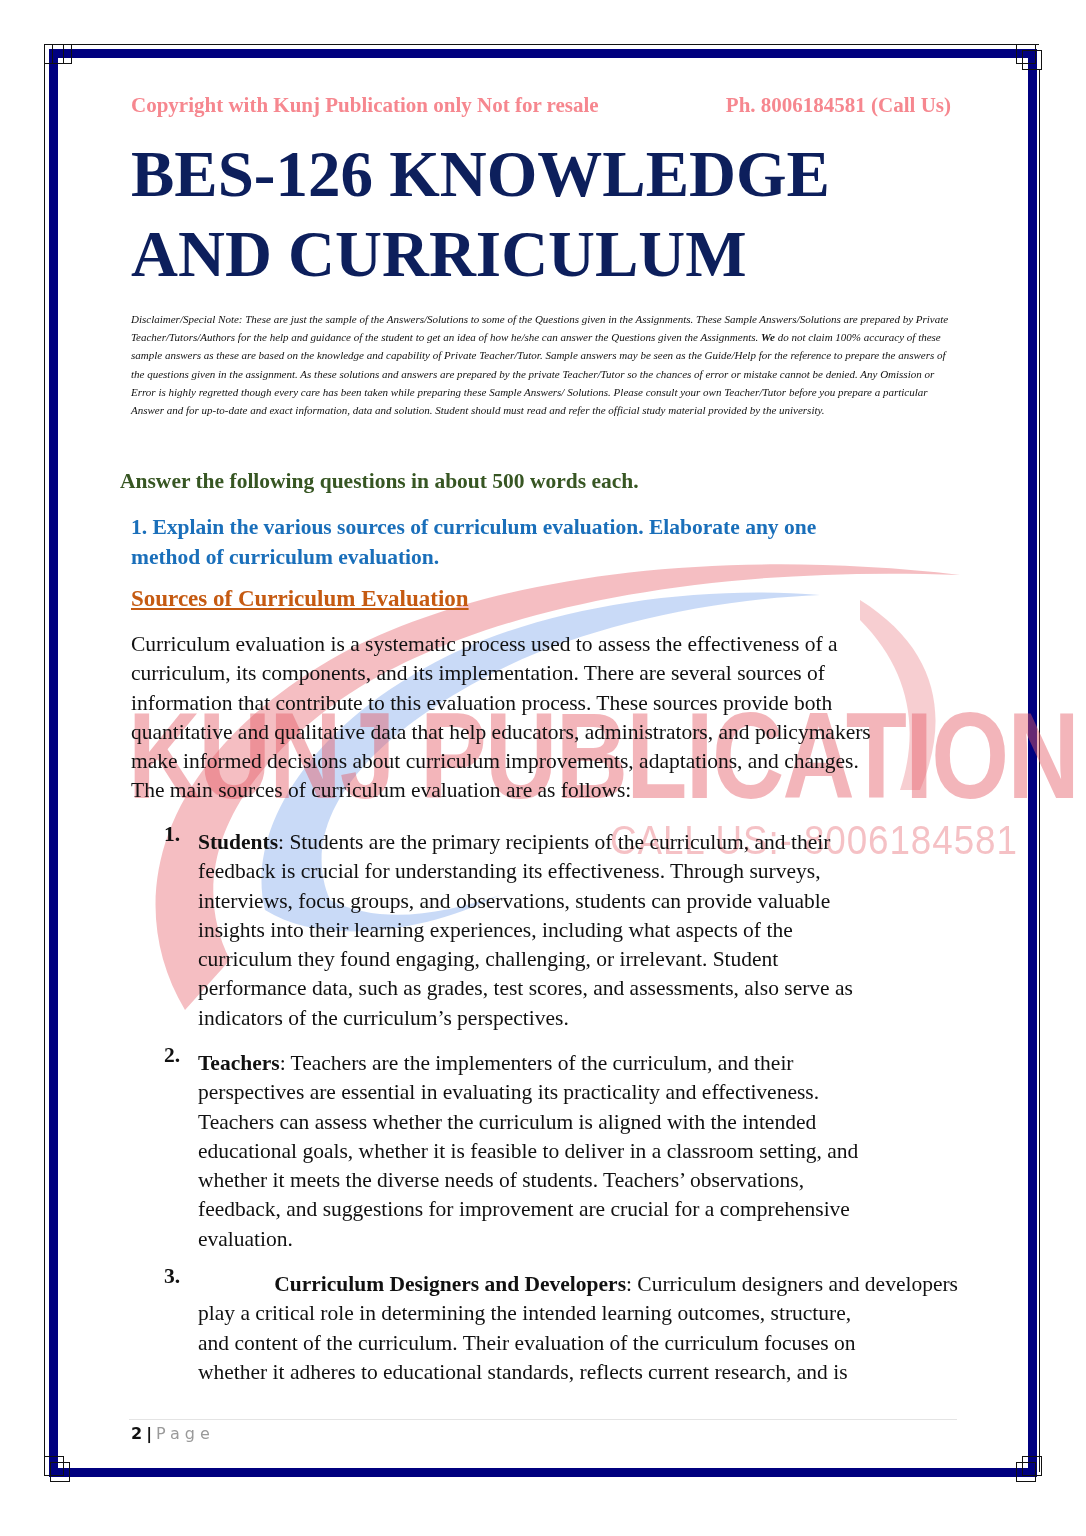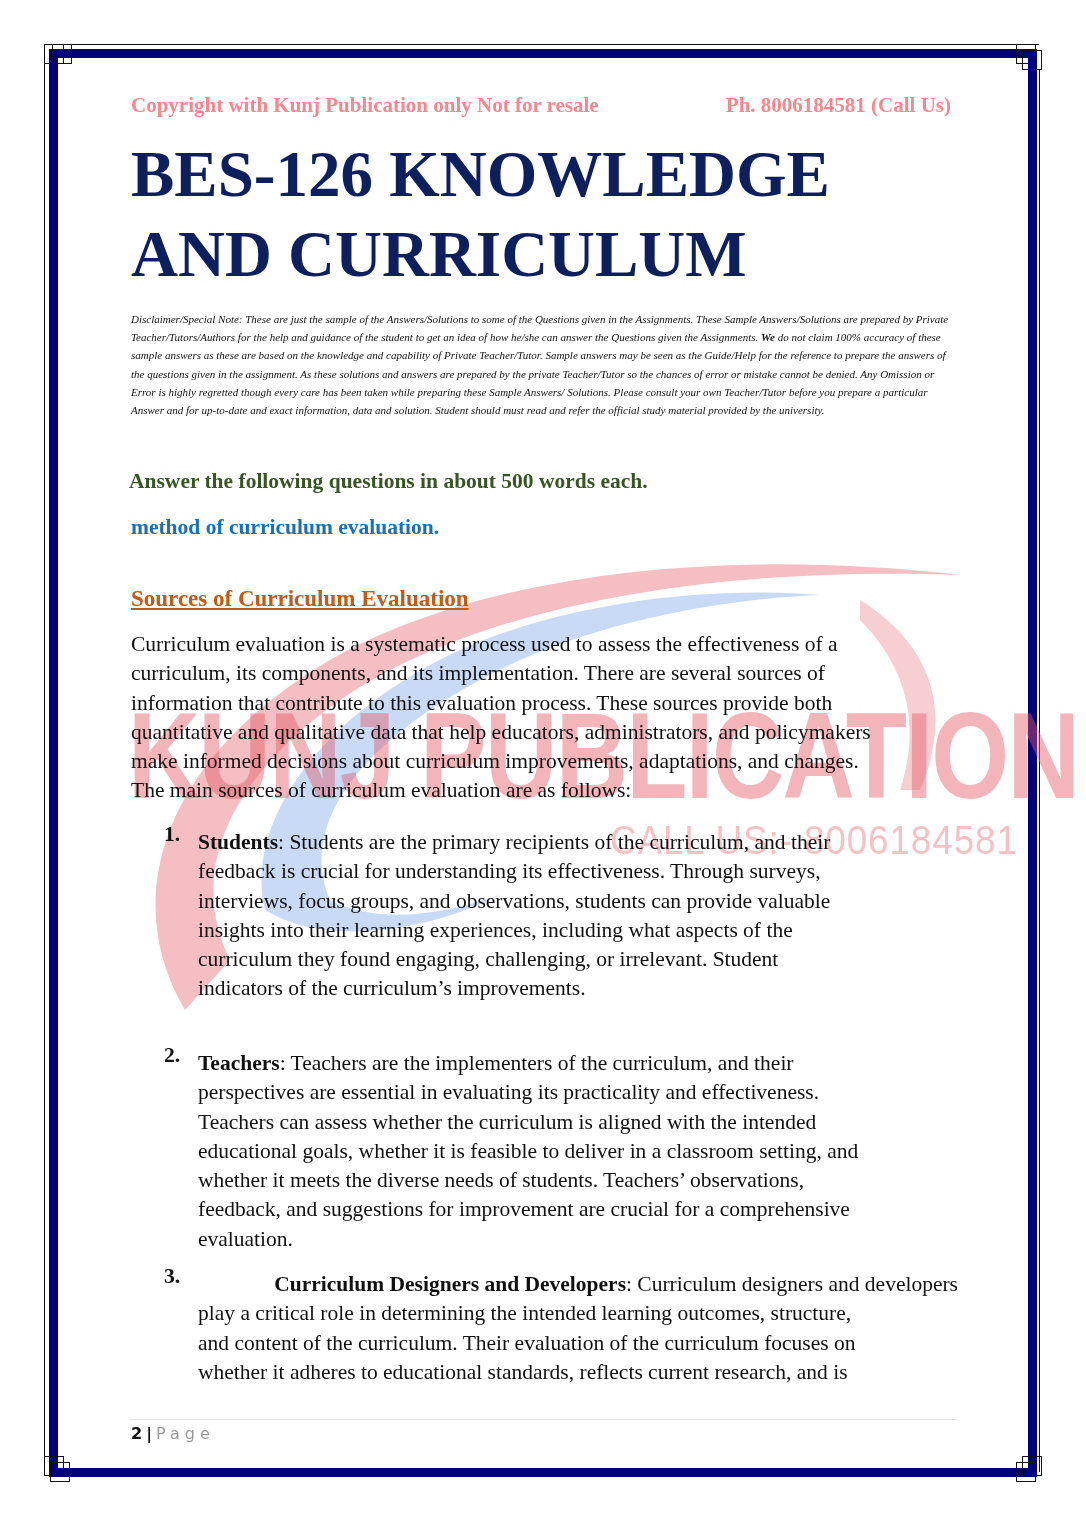--- a/index.html
+++ b/index.html
@@ -12,21 +12,21 @@
 
   
   .watermark { position: absolute; left: 0; top: 0; width: 1086px; height: 1240px; pointer-events: none; z-index: 1; }
   .wm-text { position: absolute; left: 128px; top: 695px; font-family: "Liberation Sans", "DejaVu Sans", sans-serif; font-weight: bold; font-size: 122px; color: rgba(229, 92, 102, 0.45); letter-spacing: -2px; transform: scaleX(0.82); transform-origin: left top; white-space: nowrap; line-height: 1; }
   .wm-call { position: absolute; left: 610px; top: 818px; font-family: "Liberation Sans", "DejaVu Sans", sans-serif; font-size: 40px; color: rgba(229, 92, 102, 0.38); white-space: nowrap; letter-spacing: 1px; transform: scaleX(0.92); transform-origin: left top; }
 
   .copyright { position: absolute; left: 131px; top: 93px; width: 820px; font-weight: bold; font-size: 21px; color: #f6878f; display: flex; justify-content: space-between; z-index: 2; text-align: center; }
   .title { position: absolute; left: 131px; top: 134px; width: 820px; font-weight: bold; font-size: 65px; line-height: 80px; color: #0d1f5c; letter-spacing: 0px; z-index: 2; }
   .disclaimer { position: absolute; left: 131px; top: 310px; width: 822px; font-style: italic; font-size: 11px; line-height: 18.2px; color: #111; z-index: 2; }
   .disclaimer b { font-style: italic; }
-  .instruction { position: absolute; left: 129px; top: 469px; font-weight: bold; font-size: 21.5px; color: #375623; z-index: 2; }
+  .instruction { position: absolute; left: 120px; top: 469px; font-weight: bold; font-size: 21.5px; color: #375623; z-index: 2; }
   .question { position: absolute; left: 131px; top: 513px; width: 800px; font-weight: bold; font-size: 21.5px; line-height: 29.5px; color: #1a6fba; z-index: 2; }
   .section-heading { position: absolute; left: 131px; top: 586px; font-weight: bold; font-size: 23px; color: #c55a11; text-decoration: underline; z-index: 2; }
   .para { position: absolute; left: 131px; top: 630px; width: 822px; font-size: 21.5px; line-height: 29.3px; color: #111; z-index: 2; }
 
   .list { position: absolute; left: 131px; top: 0; width: 825px; z-index: 2; }
   .list-item { position: absolute; left: 0; width: 825px; font-size: 21.5px; line-height: 29.3px; color: #111; }
   .list-num { position: absolute; left: 33px; top: 0; font-weight: bold; }
   .list-body { position: absolute; left: 67px; top: 8px; width: 760px; }
   .list-body b { font-weight: bold; }
 
@@ -72,20 +72,21 @@
 <div class="title">
   <div>BES-126 KNOWLEDGE</div>
   <div>AND CURRICULUM</div>
 </div>
 
 <div class="disclaimer"><span>Disclaimer/Special Note: These are just the sample of the Answers/Solutions to some of the Questions given in the Assignments. These Sample Answers/Solutions are prepared by Private Teacher/Tutors/Authors for the help and guidance of the student to get an idea of how he/she can answer the Questions given the Assignments. </span><b>We</b><span> do not claim 100% accuracy of these sample answers as these are based on the knowledge and capability of Private Teacher/Tutor. Sample answers may be seen as the Guide/Help for the reference to prepare the answers of the questions given in the assignment. As these solutions and answers are prepared by the private Teacher/Tutor so the chances of error or mistake cannot be denied. Any Omission or Error is highly regretted though every care has been taken while preparing these Sample Answers/ Solutions. Please consult your own Teacher/Tutor before you prepare a particular Answer and for up-to-date and exact information, data and solution. Student should must read and refer the official study material provided by the university.</span></div>
 
 <div class="instruction">Answer the following questions in about 500 words each.</div>
 
 <div class="question">
+  <div>1. Explain the various sources of curriculum evaluation. Elaborate any one</div>
   <div>method of curriculum evaluation.</div>
 </div>
 
 <div class="section-heading">Sources of Curriculum Evaluation</div>
 
 <div class="para">
   <div>Curriculum evaluation is a systematic process used to assess the effectiveness of a</div>
   <div>curriculum, its components, and its implementation. There are several sources of</div>
   <div>information that contribute to this evaluation process. These sources provide both</div>
   <div>quantitative and qualitative data that help educators, administrators, and policymakers</div>
@@ -95,21 +96,22 @@
 
 <div class="list">
   <div class="list-item" style="top:820px;">
     <span class="list-num">1.</span>
     <div class="list-body">
       <div><b>Students</b><span>: Students are the primary recipients of the curriculum, and their</span></div>
       <div>feedback is crucial for understanding its effectiveness. Through surveys,</div>
       <div>interviews, focus groups, and observations, students can provide valuable</div>
       <div>insights into their learning experiences, including what aspects of the</div>
       <div>curriculum they found engaging, challenging, or irrelevant. Student</div>
-      <div>indicators of the curriculum’s improvements.</div>
+      <div>performance data, such as grades, test scores, and assessments, also serve as</div>
+      <div>indicators of the curriculum’s perspectives.</div>
     </div>
   </div>
 
   <div class="list-item" style="top:1041px;">
     <span class="list-num">2.</span>
     <div class="list-body">
       <div><b>Teachers</b><span>: Teachers are the implementers of the curriculum, and their</span></div>
       <div>perspectives are essential in evaluating its practicality and effectiveness.</div>
       <div>Teachers can assess whether the curriculum is aligned with the intended</div>
       <div>educational goals, whether it is feasible to deliver in a classroom setting, and</div>

